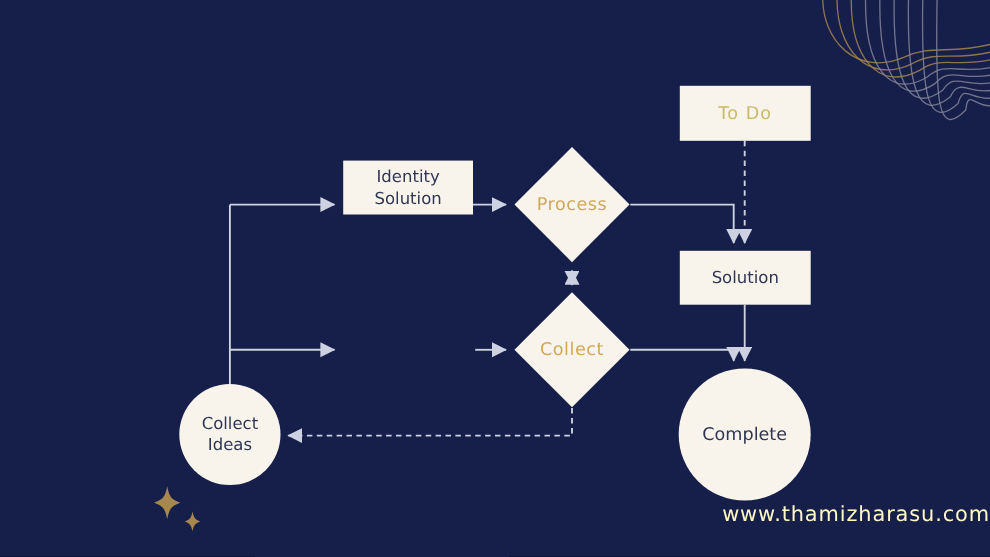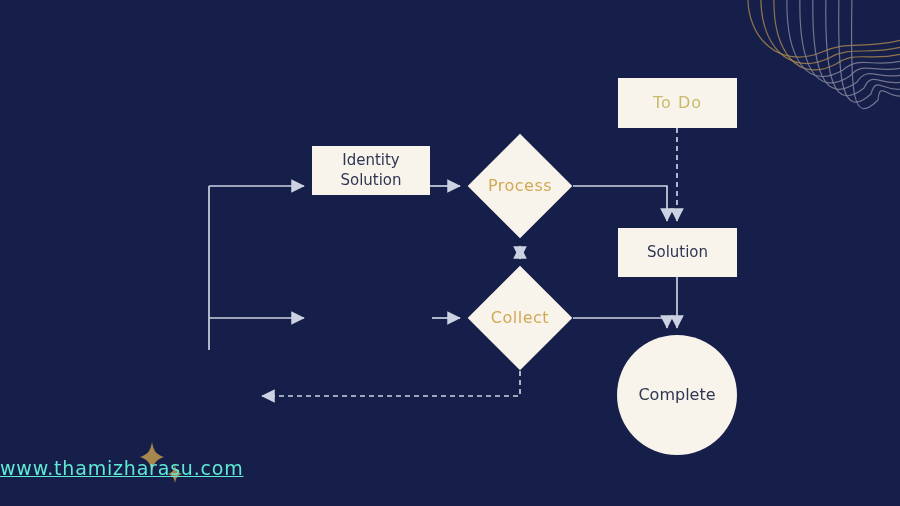--- a/index.html
+++ b/index.html
@@ -32,22 +32,22 @@
     position:absolute;inset:16px;background:#f8f4ec;transform:rotate(45deg);
   }
   .diamond-node .node-label{position:relative;z-index:1;}
   .gold-text{color:#d1a854;letter-spacing:0.5px;}
   .khaki-text{color:#c9ba69;letter-spacing:1px;}
   .wrap2 .node-label{max-width:72px;}
   .wrapc .node-label{max-width:60px;}
   .fs16{font-size:16px;}
   
   .website{
-    position:absolute;left:0;right:0;top:457px;text-align:left;z-index:2;
-    color:#5eead4;font-size:19px;letter-spacing:0.8px;text-decoration:underline;
+    position:absolute;left:0;right:0;top:457px;text-align:right;z-index:2;
+    color:#fef9c3;font-size:19px;letter-spacing:0.8px;
   }
   svg.sparkles{position:absolute;left:128px;top:436px;z-index:2;}
   svg.corner{position:absolute;right:0;top:0;z-index:0;}
   .corner path{fill:none;stroke-width:1.2;opacity:0.85;}
 </style>
 </head>
 <body>
 
 <div class="canvas">
 
@@ -99,20 +99,23 @@
   <div class="node rect-node" style="left:618px;top:228px;width:119px;height:49px;">
     <span class="node-label">Solution</span>
   </div>
 
 
   <div class="node diamond-node gold-text fs16" style="left:467px;top:265px;width:106px;height:106px;">
     <span class="diamond-shape"></span>
     <span class="node-label">Collect</span>
   </div>
 
+  <div class="node circle-node wrapc" style="left:163px;top:349px;width:92px;height:92px;">
+    <span class="node-label">Collect Ideas</span>
+  </div>
 
   <div class="node circle-node fs16" style="left:617px;top:335px;width:120px;height:120px;">
     <span class="node-label">Complete</span>
   </div>
 
   <svg class="sparkles" width="70" height="62" viewBox="0 0 70 62">
     <path d="M24,6 C26,16 28,18 36,21 C28,24 26,26 24,36 C22,26 20,24 12,21 C20,18 22,16 24,6 Z" fill="#a8874f"></path>
     <path d="M47,29 C48.2,35 49.5,36.2 54,38 C49.5,39.8 48.2,41 47,47 C45.8,41 44.5,39.8 40,38 C44.5,36.2 45.8,35 47,29 Z" fill="#a8874f"></path>
   </svg>
 

